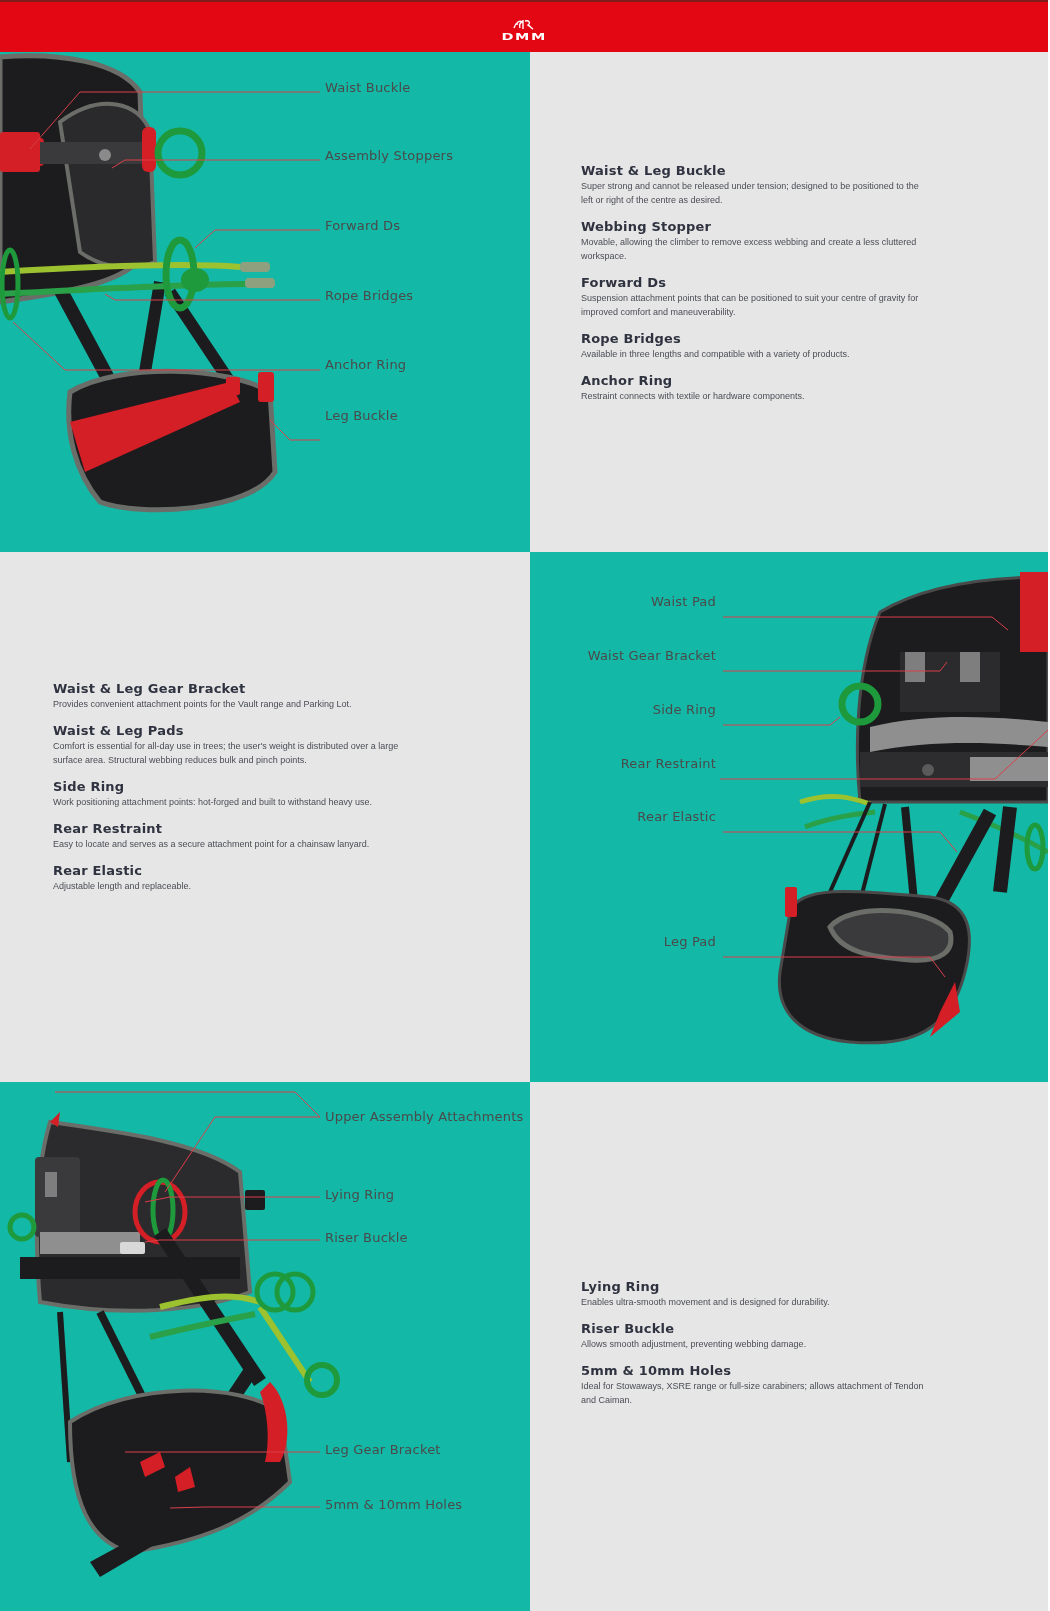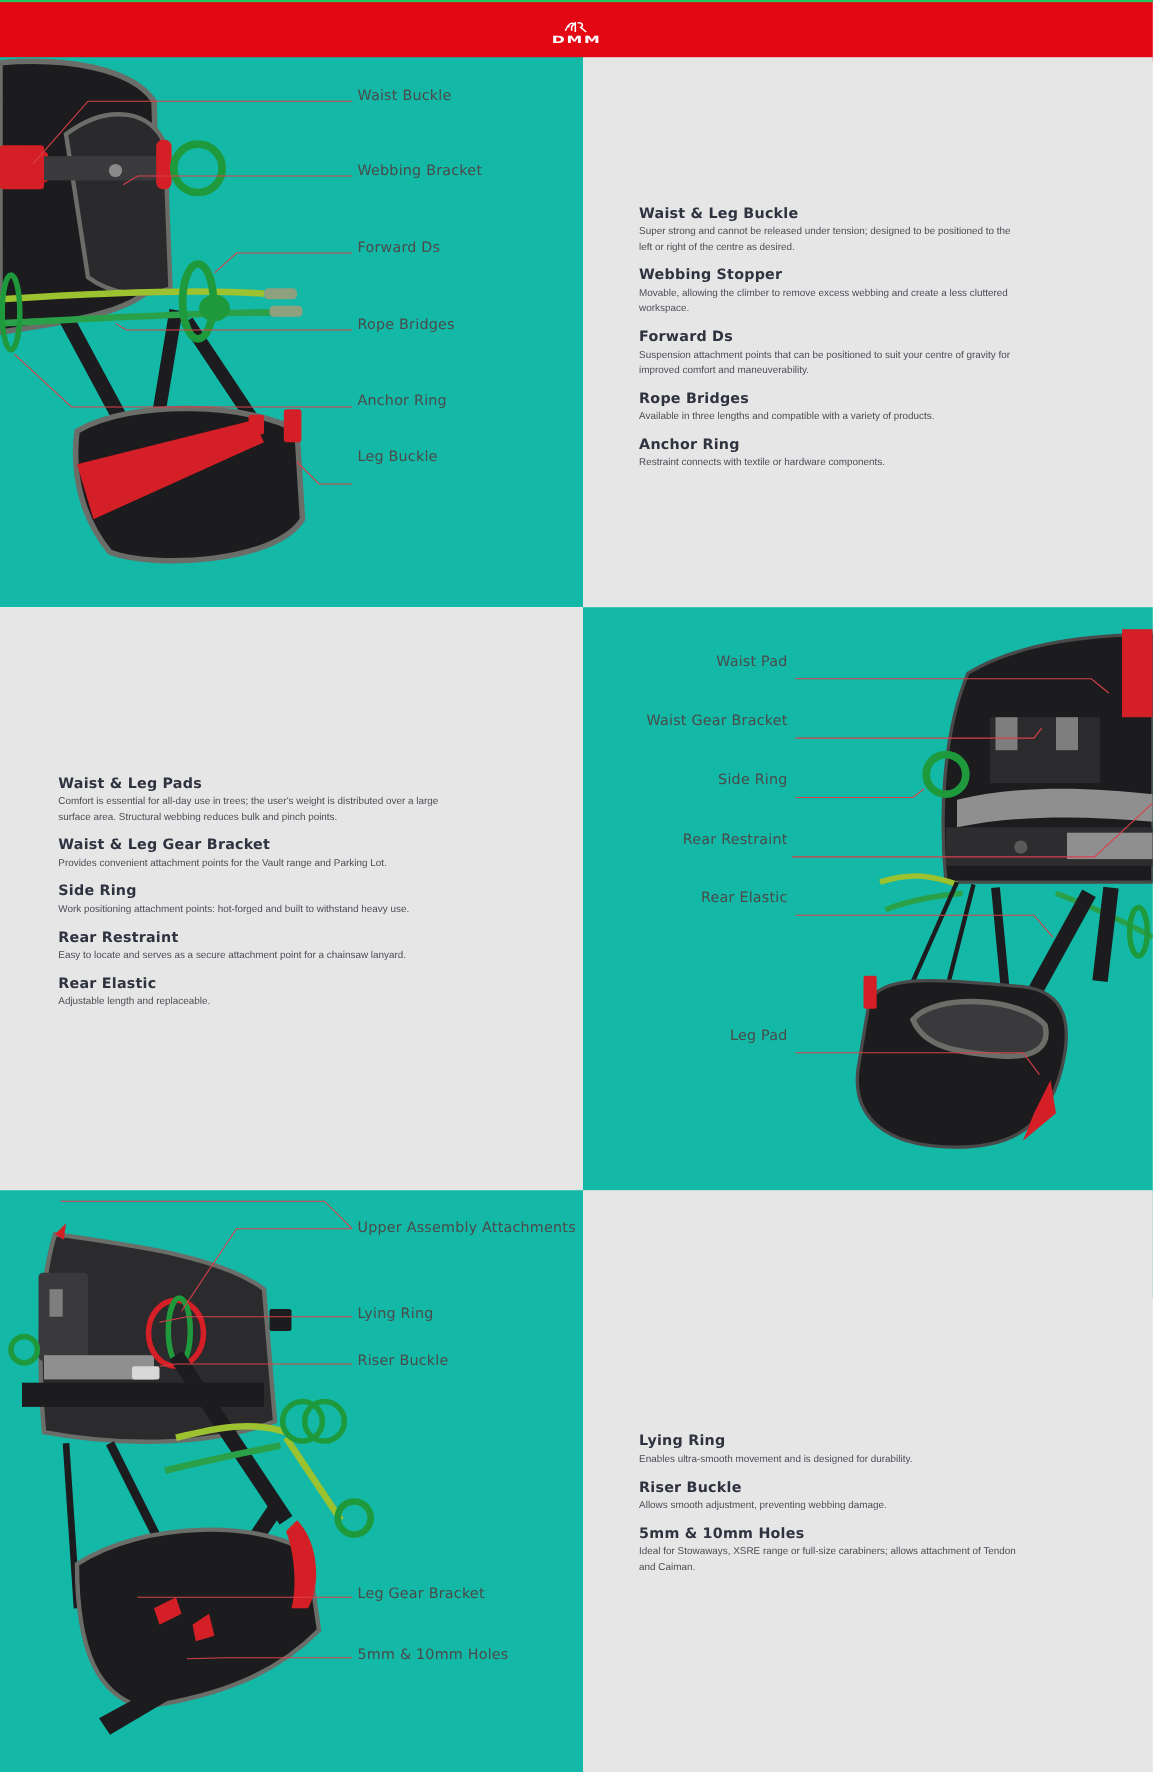--- a/index.html
+++ b/index.html
@@ -3,39 +3,39 @@
 <meta charset="utf-8">
 <style>
   * { box-sizing: border-box; margin: 0; padding: 0; }
   html, body { width: 1050px; height: 1611px; background: #ffffff; overflow: hidden; }
   body { font-family: "Liberation Sans", "DejaVu Sans", sans-serif; position: relative; }
 
   .page { position: absolute; left: 0; top: 0; width: 1048px; height: 1611px; }
 
   .header {
     position: absolute; left: 0; top: 0; width: 1048px; height: 56px;
-    background: #e30613; border-top: 2px solid #22c55e;
+    background: #e30613; border-top: 2px solid #7f1d1d;
     display: flex; align-items: center; justify-content: center;
   }
   .logo { display: flex; flex-direction: column; align-items: center; margin-top: 2px; }
   .logo svg { display: block; }
   .logo-text { color: #fff; font-weight: 900; font-size: 9px; letter-spacing: 1px; line-height: 9px; font-family: "DejaVu Sans", sans-serif; transform: scaleX(1.6); margin-top: 1px; }
 
   .panel { position: absolute; overflow: hidden; }
   .panel.white { background: #14b8a6; }
   .panel.grey { background: #e6e6e6; }
 
   .p1 { left: 0; top: 52px; width: 530px; height: 500px; }
   .p2 { left: 530px; top: 52px; width: 518px; height: 500px; }
   .p3 { left: 0; top: 552px; width: 530px; height: 530px; }
   .p4 { left: 530px; top: 552px; width: 518px; height: 628px; }
   .p5 { left: 0; top: 1082px; width: 530px; height: 557px; }
   .p6 { left: 530px; top: 1082px; width: 518px; height: 529px; }
 
-  .feature-list { position: absolute; margin-top: 24px; }
+  .feature-list { position: absolute; }
   .feature { margin-bottom: 11px; }
   .feature-title { font-size: 13px; font-weight: bold; color: #2f3340; letter-spacing: 0.2px; line-height: 17px; font-family: "DejaVu Sans", sans-serif; }
   .feature-desc { font-size: 9px; color: #4a4d55; line-height: 14px; font-family: Liberation Sans, sans-serif; }
 
   .callout-label {
     position: absolute; font-size: 13px; color: #4a4a4a; white-space: nowrap;
     font-family: "DejaVu Sans", sans-serif; letter-spacing: 0.2px;
   }
   .callouts-svg { position: absolute; left: 0; top: 0; }
 </style>
@@ -86,21 +86,21 @@
       <g stroke="#d9404a" stroke-width="1" fill="none">
         <polyline points="30,97 80,40 320,40"></polyline>
         <polyline points="112,116 125,108 320,108"></polyline>
         <polyline points="195,196 215,178 320,178"></polyline>
         <polyline points="105,242 115,248 320,248"></polyline>
         <polyline points="13,270 65,318 320,318"></polyline>
         <polyline points="270,368 290,388 320,388"></polyline>
       </g>
     </svg>
     <div class="callout-label" style="left:325px;top:28px">Waist Buckle</div>
-    <div class="callout-label" style="left:325px;top:96px">Webbing Bracket</div>
+    <div class="callout-label" style="left:325px;top:96px">Assembly Stoppers</div>
     <div class="callout-label" style="left:325px;top:166px">Forward Ds</div>
     <div class="callout-label" style="left:325px;top:236px">Rope Bridges</div>
     <div class="callout-label" style="left:325px;top:305px">Anchor Ring</div>
     <div class="callout-label" style="left:325px;top:356px">Leg Buckle</div>
   </div>
 
   <div class="panel grey p2">
     <div class="feature-list" style="left:51px;top:110px;width:350px">
       <div class="feature">
         <div class="feature-title">Waist &amp; Leg Buckle</div>
@@ -121,26 +121,26 @@
       <div class="feature">
         <div class="feature-title">Anchor Ring</div>
         <div class="feature-desc">Restraint connects with textile or hardware components.</div>
       </div>
     </div>
   </div>
 
   <div class="panel grey p3">
     <div class="feature-list" style="left:53px;top:128px;width:350px">
       <div class="feature">
+        <div class="feature-title">Waist &amp; Leg Gear Bracket</div>
+        <div class="feature-desc">Provides convenient attachment points for the Vault range and Parking Lot.</div>
+      </div>
+      <div class="feature">
         <div class="feature-title">Waist &amp; Leg Pads</div>
         <div class="feature-desc">Comfort is essential for all-day use in trees; the user's weight is distributed over a large surface area. Structural webbing reduces bulk and pinch points.</div>
-      </div>
-      <div class="feature">
-        <div class="feature-title">Waist &amp; Leg Gear Bracket</div>
-        <div class="feature-desc">Provides convenient attachment points for the Vault range and Parking Lot.</div>
       </div>
       <div class="feature">
         <div class="feature-title">Side Ring</div>
         <div class="feature-desc">Work positioning attachment points: hot-forged and built to withstand heavy use.</div>
       </div>
       <div class="feature">
         <div class="feature-title">Rear Restraint</div>
         <div class="feature-desc">Easy to locate and serves as a secure attachment point for a chainsaw lanyard.</div>
       </div>
       <div class="feature">

